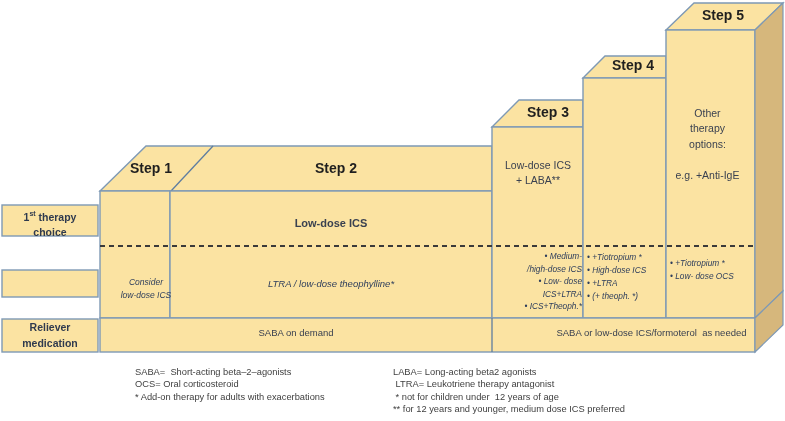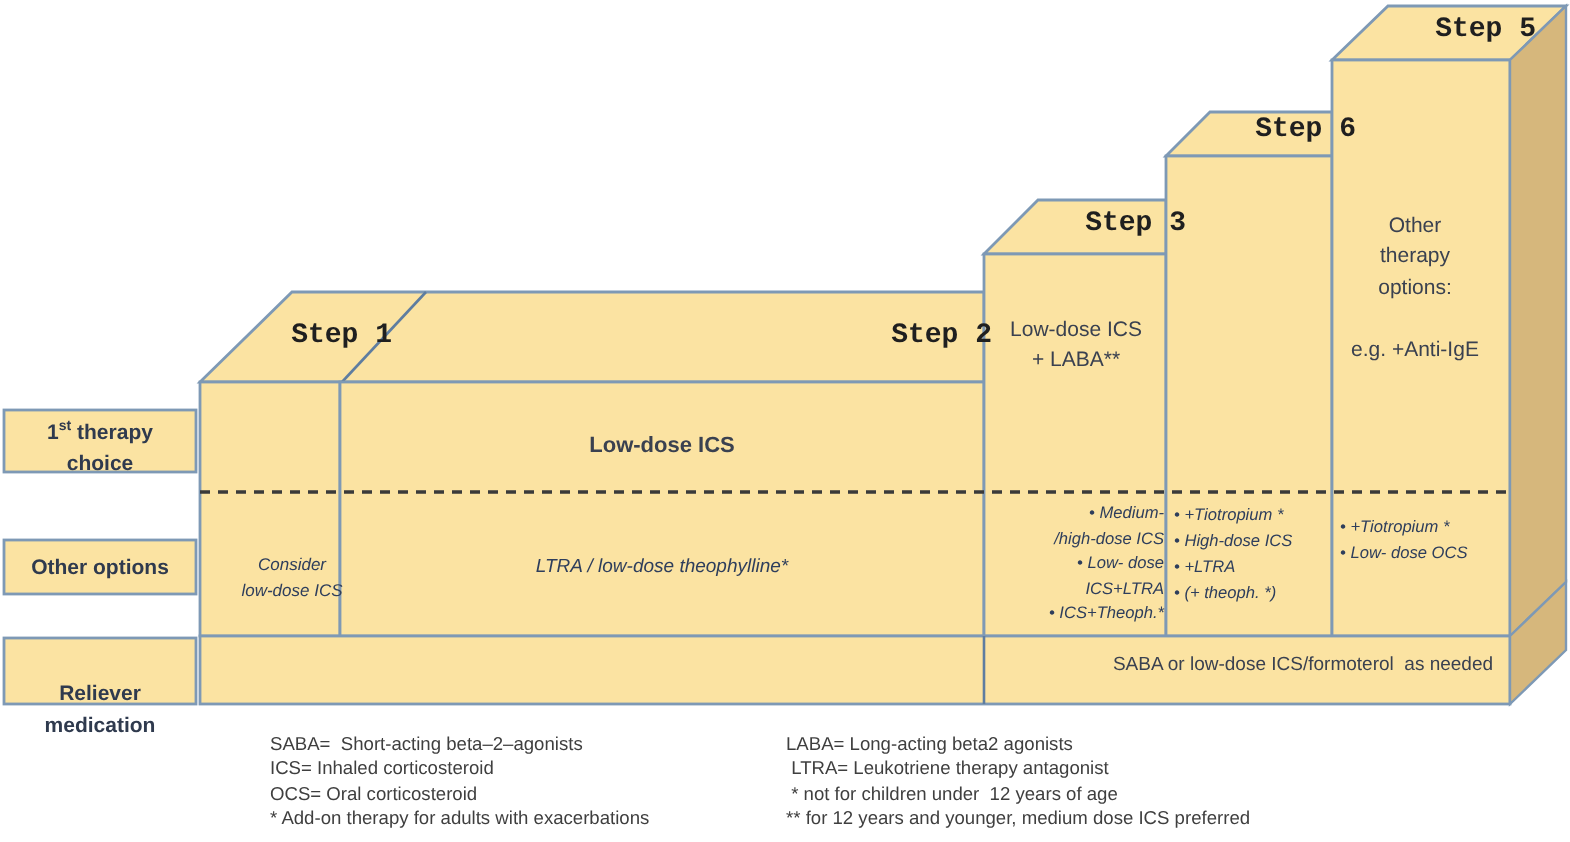--- a/index.html
+++ b/index.html
@@ -9,21 +9,21 @@
   }
   html,body{margin:0;padding:0;}
   body{background:#fff;font-family:"Liberation Sans",sans-serif;}
   #stage{position:relative;width:785px;height:421px;background:var(--background,#fff);overflow:hidden;}
   #shapes{position:absolute;left:0;top:0;}
   .face{fill:var(--box-fill,#FBE3A2);stroke:var(--border,#7E99B5);stroke-width:1.4;}
   .side{fill:var(--side-fill,#D6B77C);stroke:var(--border,#7E99B5);stroke-width:1.2;}
   .edge{stroke:var(--divider,#5E7DA0);stroke-width:1.3;}
   .dashed{stroke:var(--dashed,#3A3A3A);stroke-width:1.8;stroke-dasharray:5 4;}
   .txt{position:absolute;white-space:pre-line;}
-  .step-title{font-size:14px;font-weight:bold;color:var(--header-text,#1F1F1F);text-align:right;font-family:Liberation Mono, monospace;}
+  .step-title{font-size:14px;font-weight:bold;color:var(--header-text,#1F1F1F);text-align:center;}
   .fc-text{font-size:10.5px;color:var(--body-text,#3A4150);text-align:center;line-height:15.4px;}
   .fc-bold{font-size:11px;font-weight:bold;color:var(--body-text,#3A4150);text-align:center;}
   .em-text{font-style:italic;color:var(--emphasis-text,#2E3E5C);text-align:center;}
   .bullets{font-style:italic;color:var(--emphasis-text,#2E3E5C);font-size:8.3px;line-height:12.6px;white-space:pre;text-align:left;}
   .band-text{font-size:9.5px;color:var(--body-text,#3A4150);text-align:center;white-space:pre;}
   .row-label{font-size:10.5px;font-weight:600;color:var(--label-text,#2F3A4E);text-align:center;line-height:15.5px;}
   .row-label sup{font-size:7px;}
   .legend-col{position:absolute;}
   .legend-line{font-size:9.3px;line-height:12.3px;color:var(--legend-text,#3F3F3F);white-space:pre;}
 </style>
@@ -54,21 +54,21 @@
     <line class="dashed" x1="100" y1="246" x2="755" y2="246"></line>
 
     <rect class="face" x="2" y="205" width="96" height="31"></rect>
     <rect class="face" x="2" y="270" width="96" height="27"></rect>
     <rect class="face" x="2" y="319" width="96" height="33"></rect>
   </svg>
 
   <div class="txt step-title" style="left:106px;top:160px;width:90px;">Step 1</div>
   <div class="txt step-title" style="left:176px;top:160px;width:320px;">Step 2</div>
   <div class="txt step-title" style="left:503px;top:104px;width:90px;">Step 3</div>
-  <div class="txt step-title" style="left:588px;top:57px;width:90px;">Step 6</div>
+  <div class="txt step-title" style="left:588px;top:57px;width:90px;">Step 4</div>
   <div class="txt step-title" style="left:678px;top:7px;width:90px;">Step 5</div>
 
   <div class="txt fc-bold" style="left:171px;top:217px;width:320px;">Low-dose ICS</div>
   <div class="txt fc-text" style="left:494px;top:158px;width:88px;">Low-dose ICS
 + LABA**</div>
   <div class="txt fc-text" style="left:666px;top:106px;width:83px;">Other
 therapy
 options:
 
 e.g. +Anti-IgE</div>
@@ -81,32 +81,31 @@
 • Low- dose
    ICS+LTRA
 • ICS+Theoph.*</div>
   <div class="txt bullets" style="left:587px;top:251px;width:80px;line-height:13px;">• +Tiotropium *
 • High-dose ICS
 • +LTRA
 • (+ theoph. *)</div>
   <div class="txt bullets" style="left:670px;top:257px;width:85px;line-height:12.8px;">• +Tiotropium *
 • Low- dose OCS</div>
 
+  <div class="txt band-text" style="left:100px;top:327px;width:392px;">SABA on demand</div>
   <div class="txt band-text" style="left:492px;top:327px;width:263px;padding-left:28px;">SABA or low-dose ICS/formoterol  as needed</div>
 
   <div class="txt row-label" style="left:2px;top:206px;width:96px;"><span>1</span><sup>st</sup><span> therapy</span>
     <div>choice</div>
   </div>
-  <div class="txt row-label" style="left:2px;top:277px;width:96px;">Other options</div>
-  <div class="txt row-label" style="left:2px;top:320px;width:96px;margin-top:20px;">Reliever
+  <div class="txt row-label" style="left:2px;top:320px;width:96px;">Reliever
 medication</div>
 
   <div class="legend-col" style="left:135px;top:366px;">
     <div class="legend-line">SABA=  Short-acting beta–2–agonists</div>
-    <div class="legend-line">ICS= Inhaled corticosteroid</div>
     <div class="legend-line">OCS= Oral corticosteroid</div>
     <div class="legend-line">* Add-on therapy for adults with exacerbations</div>
   </div>
   <div class="legend-col" style="left:393px;top:366px;">
     <div class="legend-line">LABA= Long-acting beta2 agonists</div>
     <div class="legend-line"> LTRA= Leukotriene therapy antagonist</div>
     <div class="legend-line"> * not for children under  12 years of age</div>
     <div class="legend-line">** for 12 years and younger, medium dose ICS preferred</div>
   </div>
 

